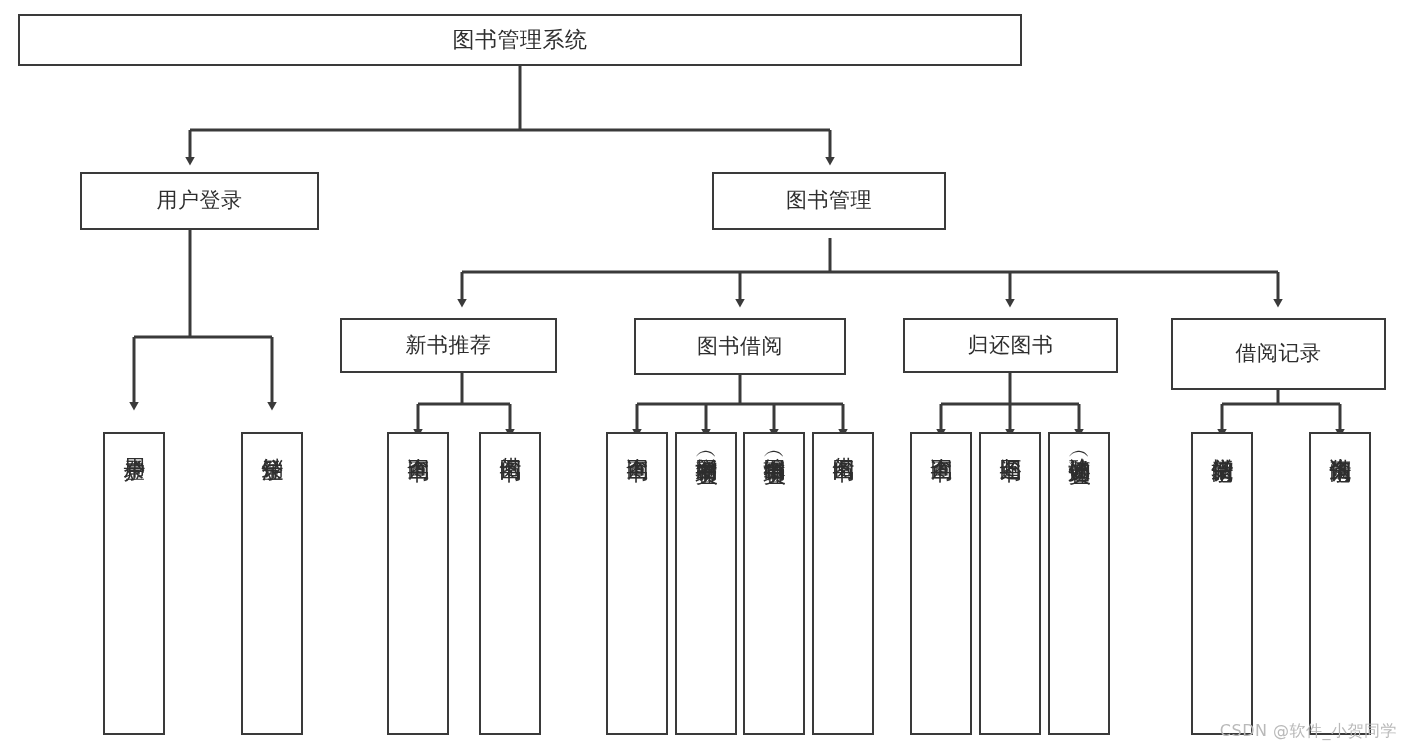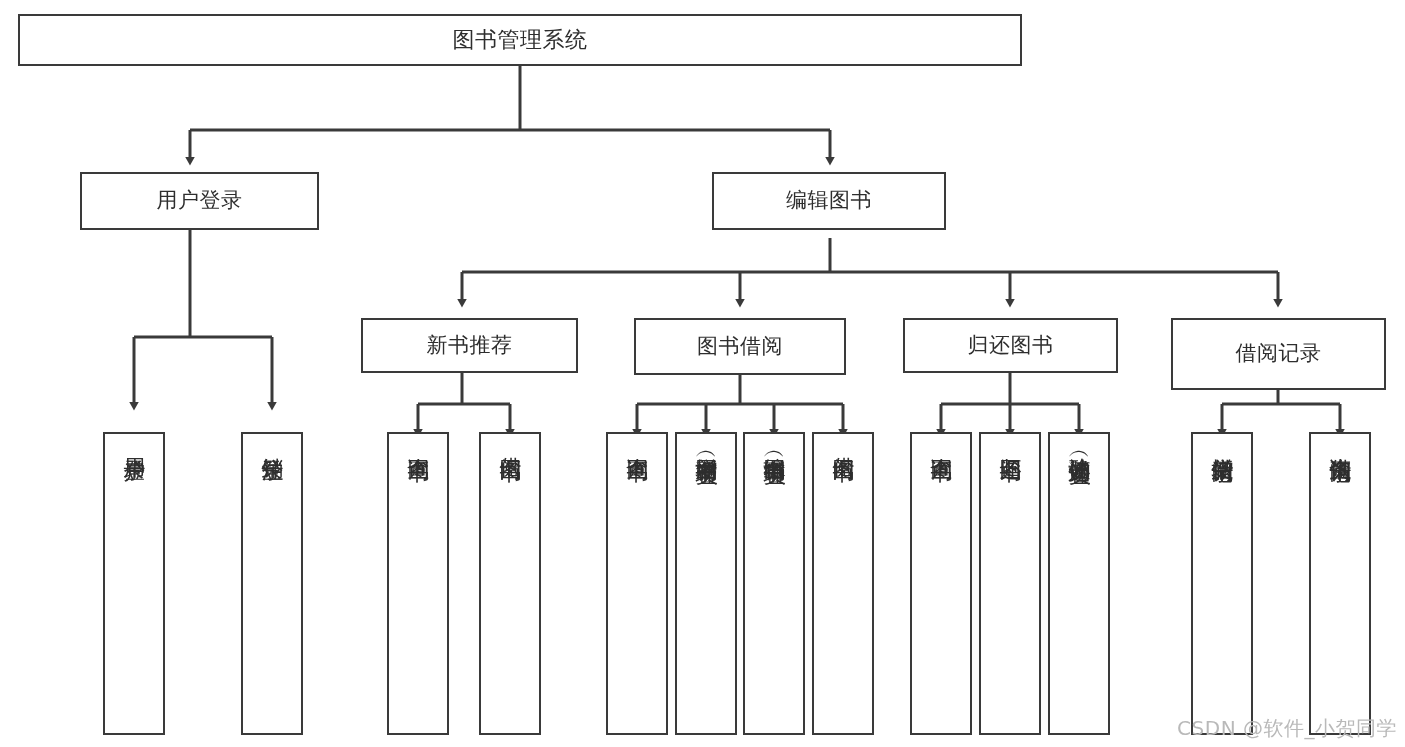--- a/index.html
+++ b/index.html
@@ -59,21 +59,21 @@
     font-size: 22px;
     line-height: 1.04;
     letter-spacing: 1px;
     white-space: nowrap;
     color: #2e2e2e;
   }
   .watermark {
     position: absolute;
     right: 8px;
     bottom: 5px;
-    font-size: 20px;
+    font-size: 16px;
     color: #b9b9b9;
     letter-spacing: 0.5px;
     z-index: 5;
     white-space: nowrap;
   }
 </style>
 </head>
 <body>
 
 <div id="diagram-root">
@@ -148,24 +148,24 @@
 
   <div class="node node-h root" style="left:18px; top:14px; width:1004px; height:52px;">
     <span>图书管理系统</span>
   </div>
 
   <div class="node node-h" style="left:80px; top:172px; width:239px; height:58px;">
     <span>用户登录</span>
   </div>
 
   <div class="node node-h" style="left:712px; top:172px; width:234px; height:58px;">
-    <span>编辑图书</span>
-  </div>
-
-  <div class="node node-h" style="left:361px; top:318px; width:217px; height:55px;">
+    <span>图书管理</span>
+  </div>
+
+  <div class="node node-h" style="left:340px; top:318px; width:217px; height:55px;">
     <span>新书推荐</span>
   </div>
 
   <div class="node node-h" style="left:634px; top:318px; width:212px; height:57px;">
     <span>图书借阅</span>
   </div>
 
   <div class="node node-h" style="left:903px; top:318px; width:215px; height:55px;">
     <span>归还图书</span>
   </div>

